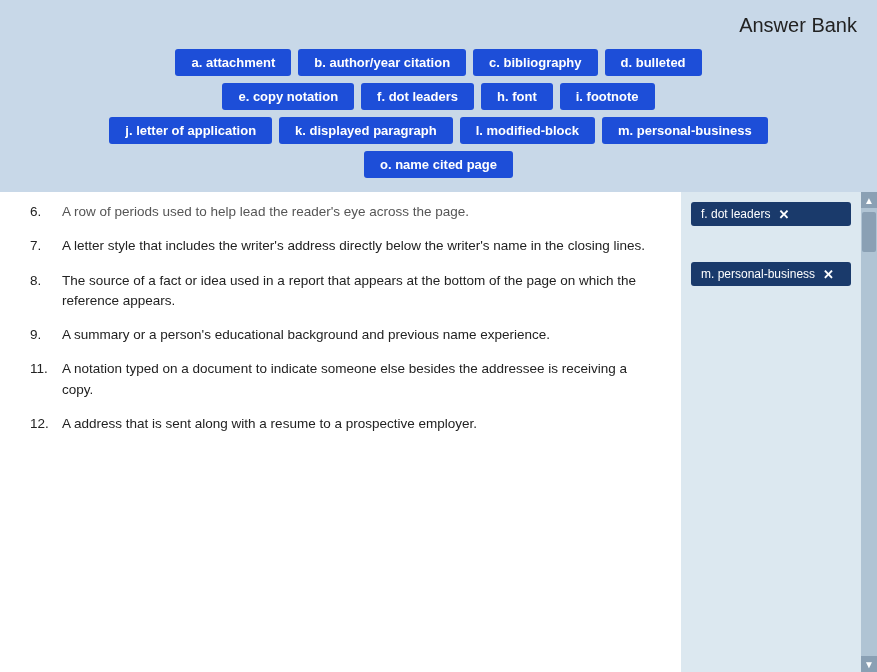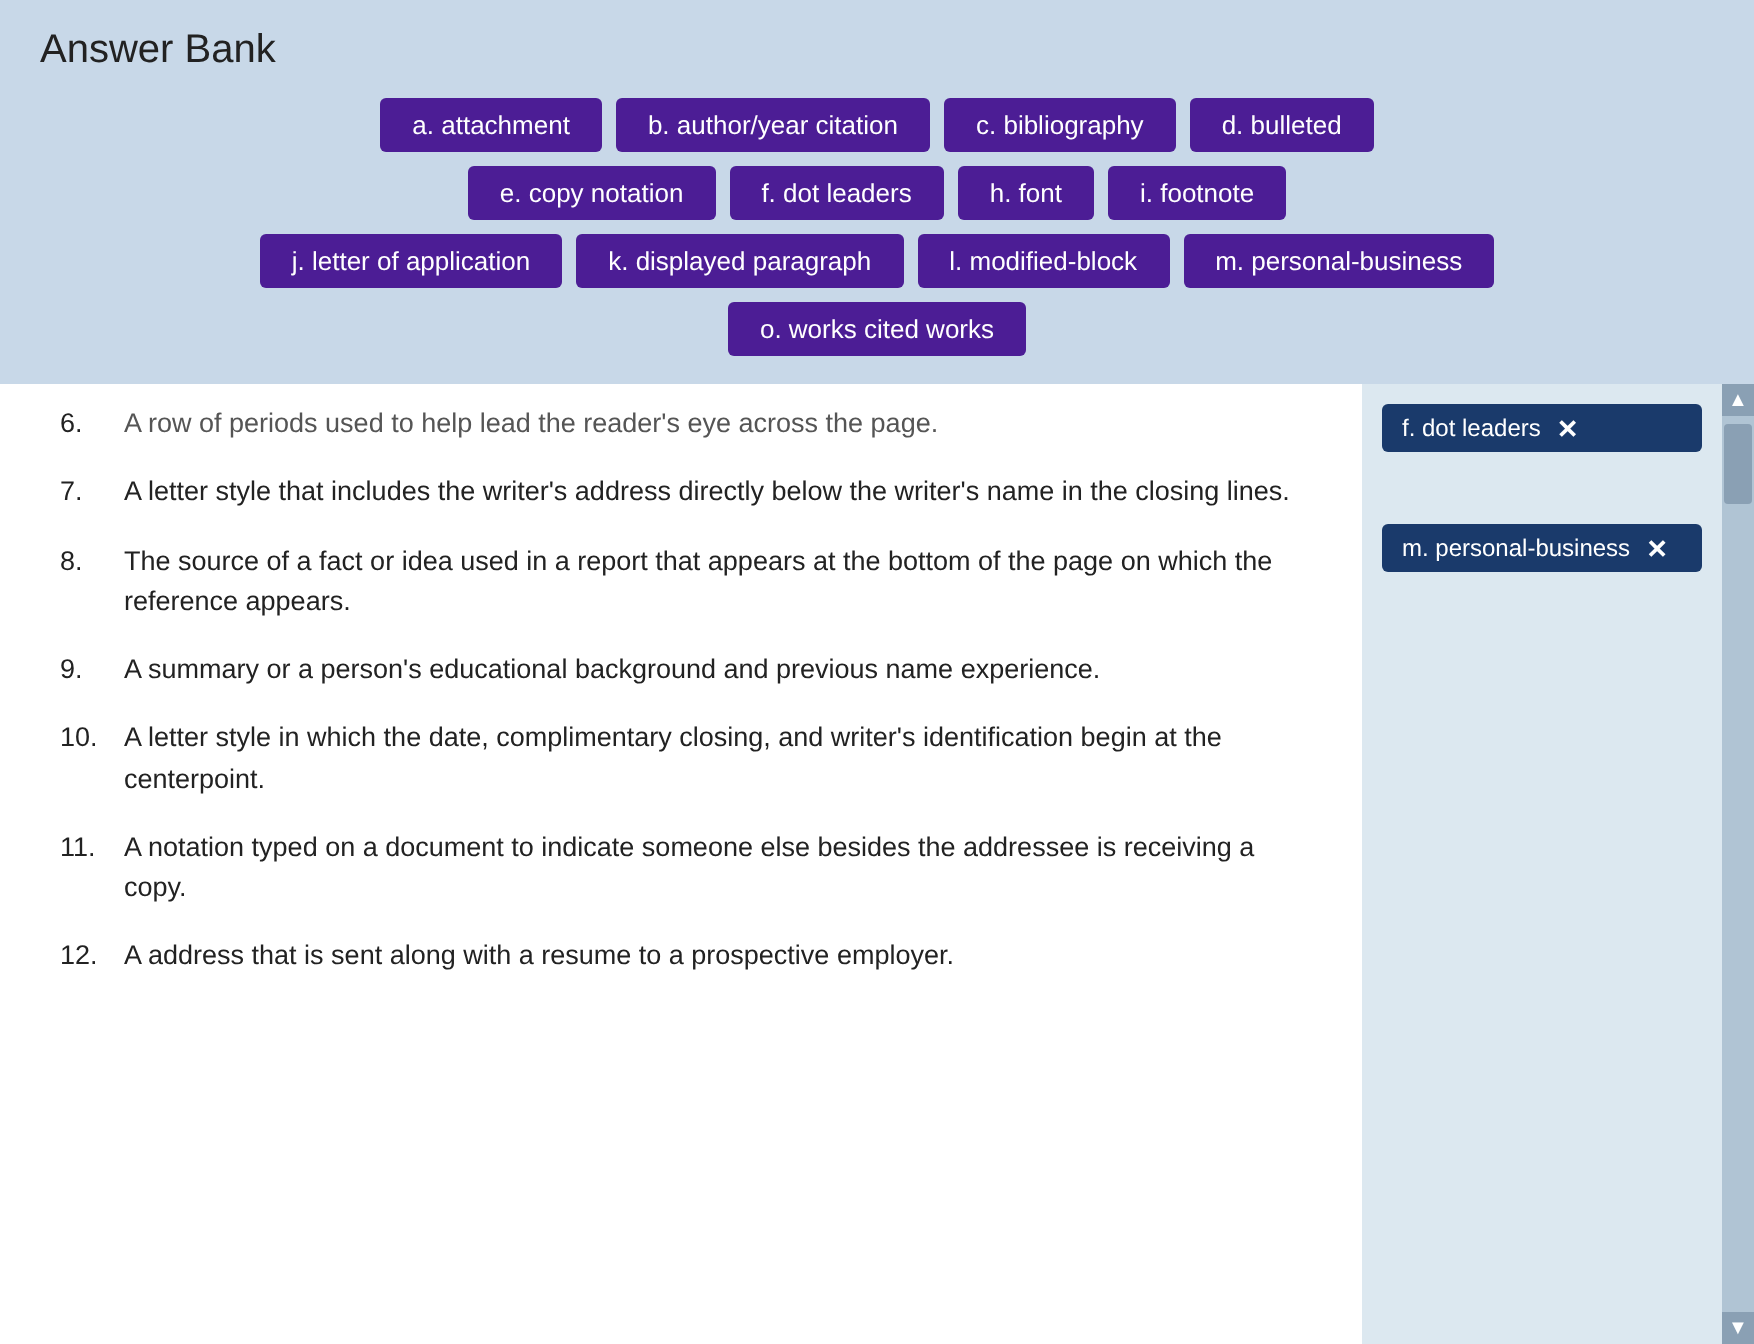--- a/index.html
+++ b/index.html
@@ -18,21 +18,21 @@
       display: flex;
       flex-direction: column;
     }
 
     
     .answer-bank-section {
       background: #c8d8e8;
       padding: 14px 20px 10px 20px;
       display: flex;
       flex-direction: column;
-      align-items: flex-start;
+      align-items: flex-end;
     }
 
     .answer-bank-title {
       font-size: 20px;
       font-weight: normal;
       color: #222;
       margin-bottom: 12px;
     }
 
     .answer-bank-rows {
@@ -45,24 +45,24 @@
 
     .answer-row {
       display: flex;
       flex-direction: row;
       justify-content: center;
       gap: 7px;
       flex-wrap: wrap;
     }
 
     .answer-chip {
-      background: #4c1d95;
+      background: #1d4ed8;
       color: #fff;
       font-size: 13px;
-      font-weight: 400;
+      font-weight: 700;
       padding: 6px 16px;
       border-radius: 3px;
       cursor: pointer;
       white-space: nowrap;
     }
 
     
     .main-content {
       display: flex;
       flex-direction: row;
@@ -190,21 +190,21 @@
       </div>
 
       <div class="answer-row">
         <div class="answer-chip">j. letter of application</div>
         <div class="answer-chip">k. displayed paragraph</div>
         <div class="answer-chip">l. modified-block</div>
         <div class="answer-chip">m. personal-business</div>
       </div>
 
       <div class="answer-row">
-        <div class="answer-chip">o. works cited works</div>
+        <div class="answer-chip">o. name cited page</div>
       </div>
 
     </div>
   </div>
 
   <div class="main-content">
 
     <div class="questions-panel">
 
       <div class="question-item">
@@ -220,24 +220,20 @@
       <div class="question-item">
         <div class="question-num">8.</div>
         <div class="question-text">The source of a fact or idea used in a report that appears at the bottom of the page on which the reference appears.</div>
       </div>
 
       <div class="question-item">
         <div class="question-num">9.</div>
         <div class="question-text">A summary or a person's educational background and previous name experience.</div>
       </div>
 
-      <div class="question-item">
-        <div class="question-num">10.</div>
-        <div class="question-text">A letter style in which the date, complimentary closing, and writer's identification begin at the centerpoint.</div>
-      </div>
 
       <div class="question-item">
         <div class="question-num">11.</div>
         <div class="question-text">A notation typed on a document to indicate someone else besides the addressee is receiving a copy.</div>
       </div>
 
       <div class="question-item">
         <div class="question-num">12.</div>
         <div class="question-text">A address that is sent along with a resume to a prospective employer.</div>
       </div>

